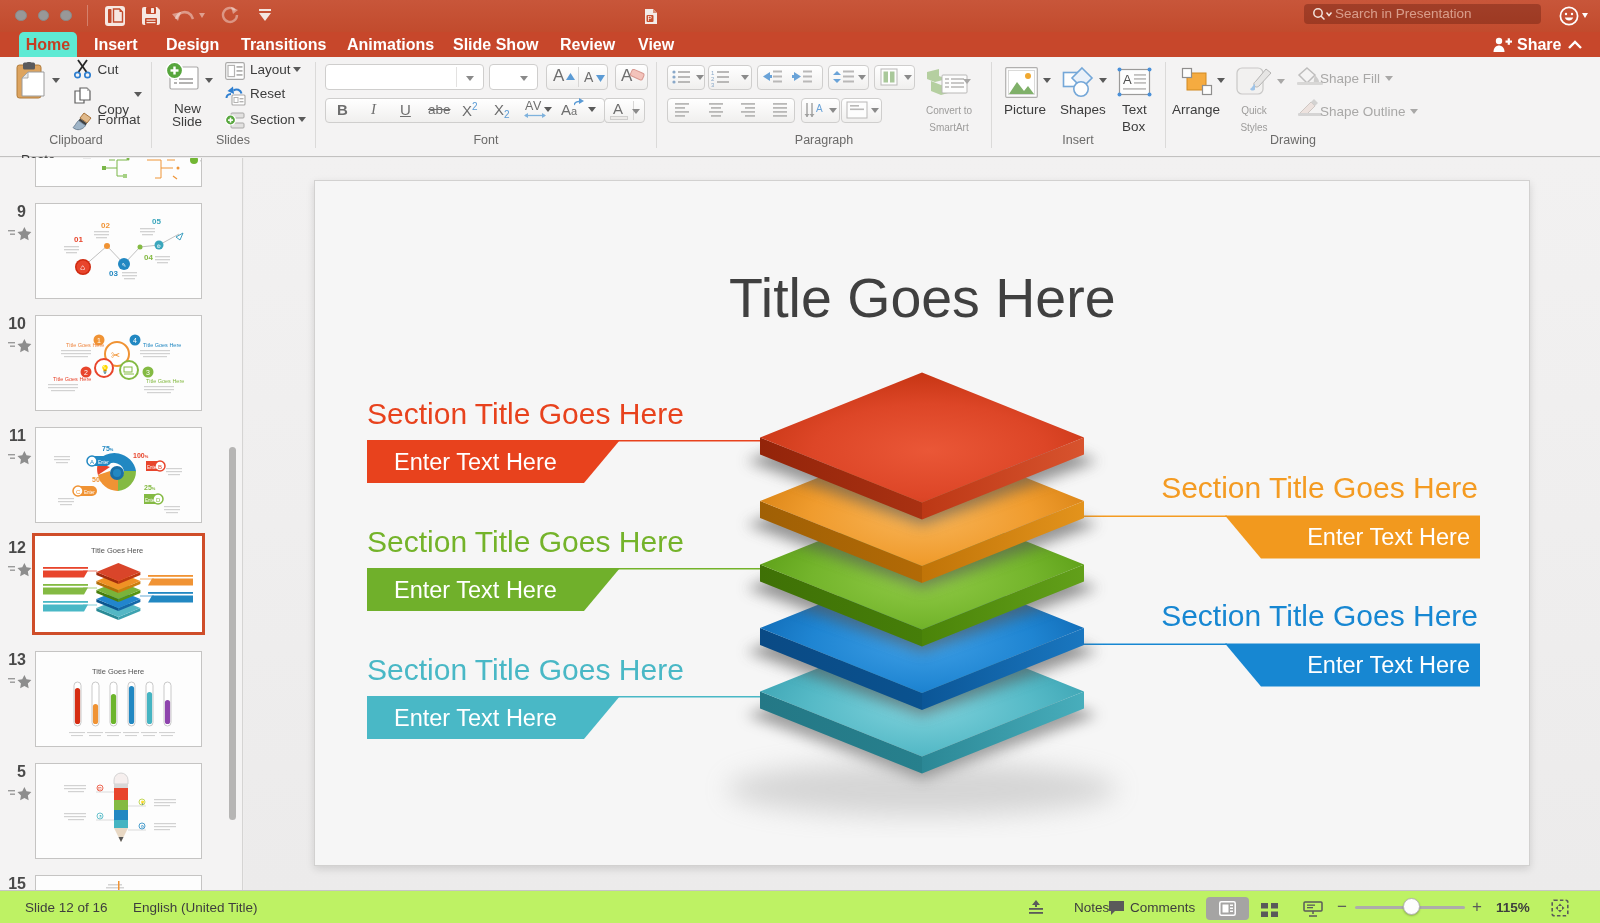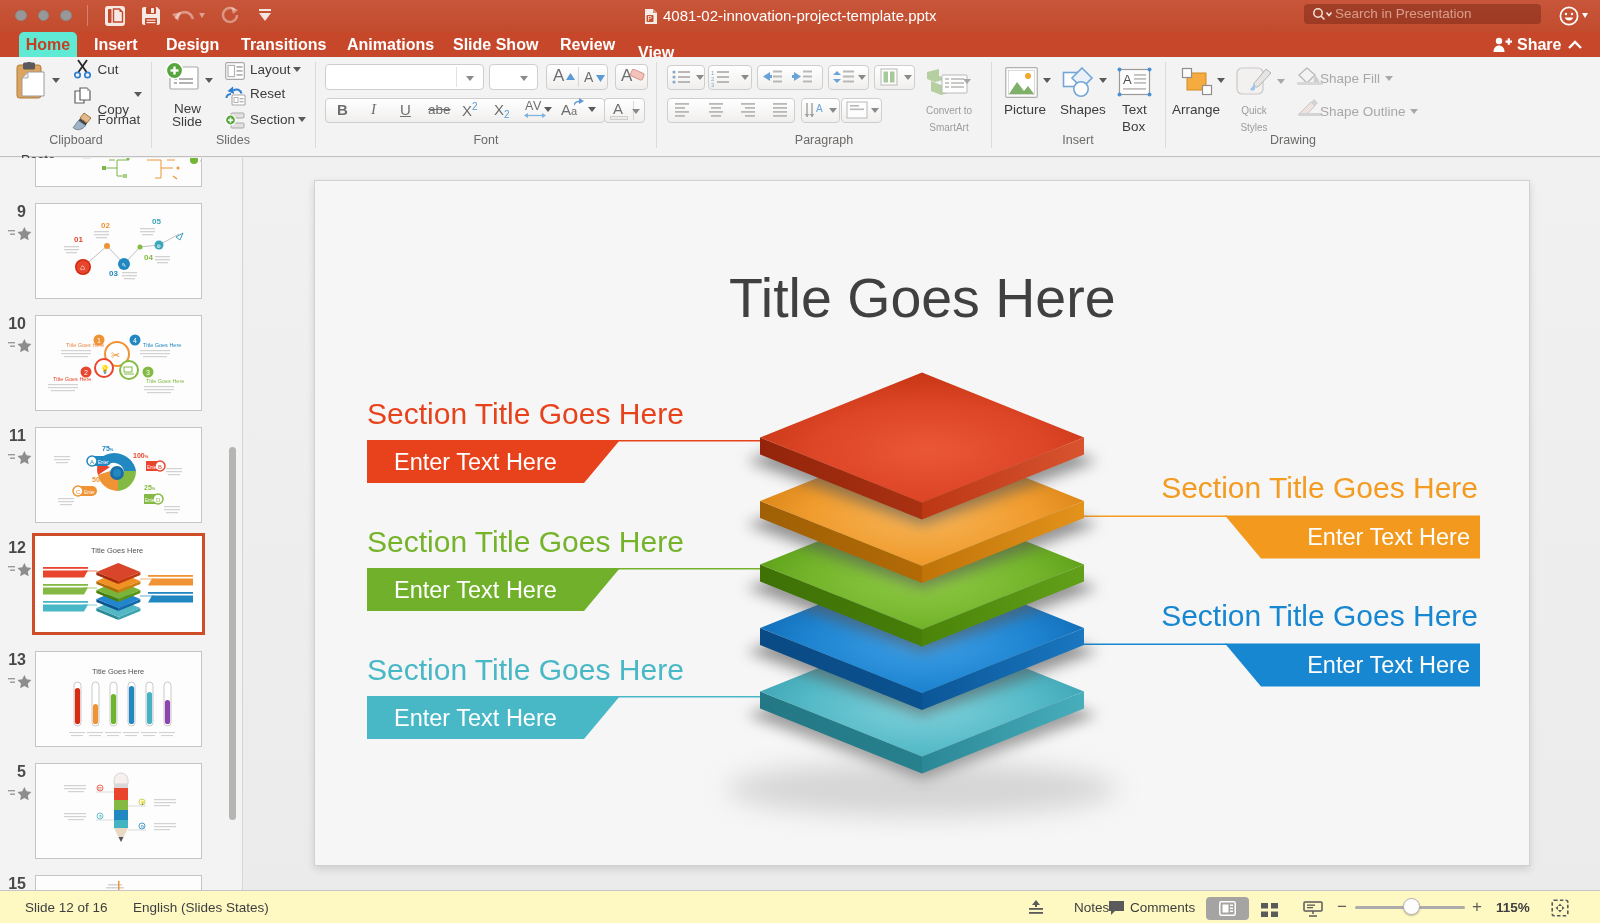--- a/index.html
+++ b/index.html
@@ -33,21 +33,21 @@
 #main{position:absolute;left:0;top:158px;width:1600px;height:732px;}
 #sidebar{position:absolute;left:0;top:0;width:243px;height:732px;background:#f4f3f3;border-right:1px solid #d5d4d3;overflow:hidden;}
 .thumb{position:absolute;left:35px;width:167px;height:96px;background:#fdfdfd;border:1px solid #c5c4c3;}
 .tnum{position:absolute;font-size:16px;font-weight:bold;color:#4a4a4a;text-align:right;width:22px;left:4px;}
 .tstar{position:absolute;left:8px;width:26px;height:14px;}
 #selframe{position:absolute;left:32px;width:173px;height:102px;border:3px solid #cf4d29;background:#fff;}
 #sbscroll{position:absolute;left:229px;top:289px;width:7px;height:373px;border-radius:4px;background:#b6b5b4;}
 #canvas{position:absolute;left:244px;top:0;width:1356px;height:732px;background:linear-gradient(#f2f1f1,#eceBeb);}
 #slide{position:absolute;left:70px;top:22px;width:1216px;height:686px;background:#f6f6f6;border:1px solid #d2d1d0;box-shadow:0 3px 8px rgba(0,0,0,0.13);}
 
-#statusbar{position:absolute;left:0;top:890px;width:1600px;height:33px;background:#fef9c3;border-top:1px solid #c7c6c5;font-size:13.5px;color:#3e3e3e;}
+#statusbar{position:absolute;left:0;top:890px;width:1600px;height:33px;background:#bef264;border-top:1px solid #c7c6c5;font-size:13.5px;color:#3e3e3e;}
 .sbitem{position:absolute;top:0;height:33px;line-height:33px;white-space:nowrap;}
 </style>
 </head>
 <body>
 <div id="app">
   <div id="titlebar">
     <div class="light" style="left:15px;"></div>
     <div class="light" style="left:37.5px;"></div>
     <div class="light" style="left:60px;"></div>
     <div class="tbsep"></div>
@@ -77,21 +77,20 @@
     <svg class="tbico" style="left:258px;top:9px;" width="14" height="13" viewBox="0 0 14 13">
         <rect x="1" y="0" width="12" height="2" fill="#f3e6e0"></rect>
         <path d="M1 4 L13 4 L7 12 Z" fill="#f3e6e0"></path>
       </svg>
     <svg class="tbico" style="left:644px;top:8px;" width="14" height="17" viewBox="0 0 14 17">
         <path d="M1 1 h8 l4 4 v11 h-12 z" fill="#f3ece9"></path>
         <path d="M9 1 l4 4 h-4 z" fill="#d88f77"></path>
         <rect x="2.5" y="7" width="7" height="7" rx="1" fill="#c7502f"></rect>
         <text x="3.5" y="13" font-size="6.5" fill="#fff" font-family="Liberation Sans">P</text>
       </svg>
-    <div id="doctitle">4081-02-innovation-project-template.pptx</div>
     <div id="searchbox">
       <svg style="position:absolute;left:8px;top:3px;" width="22" height="14" viewBox="0 0 22 14">
           <circle cx="6" cy="6" r="4.2" fill="none" stroke="#f3e3dc" stroke-width="1.5"></circle>
           <line x1="9" y1="9" x2="12.5" y2="12.5" stroke="#f3e3dc" stroke-width="1.5"></line>
           <path d="M14.5 5.5 l2.5 3 l2.5 -3" fill="none" stroke="#f3e3dc" stroke-width="1.5"></path>
         </svg>
       <div class="ph">Search in Presentation</div>
     </div>
     <svg class="tbico" style="left:1559px;top:5.5px;" width="20" height="20" viewBox="0 0 20 20">
         <circle cx="10" cy="10" r="8.6" fill="none" stroke="#fff" stroke-width="1.7"></circle>
@@ -102,21 +101,21 @@
     <div class="caret" style="left:1582px;top:13px;border-top-color:#ffffff;border-left-width:3.5px;border-right-width:3.5px;"></div>
   </div>
   <div id="tabrow">
     <div id="hometab">Home</div>
     <div class="tab" style="left:94px;width:40px;">Insert</div>
     <div class="tab" style="left:166px;width:46px;">Design</div>
     <div class="tab" style="left:241px;width:76px;">Transitions</div>
     <div class="tab" style="left:347px;width:76px;">Animations</div>
     <div class="tab" style="left:453px;width:75px;">Slide Show</div>
     <div class="tab" style="left:560px;width:46px;">Review</div>
-    <div class="tab" style="left:638px;width:31px;margin-top:8px;">View</div>
+    <div class="tab" style="left:638px;width:31px;">View</div>
     <svg style="position:absolute;left:1492px;top:4px;" width="20" height="17" viewBox="0 0 20 17">
         <circle cx="7" cy="5" r="3.2" fill="#fff"></circle>
         <path d="M1.5 16 c0-4.5 3-6.5 5.5-6.5 s5.5 2 5.5 6.5 z" fill="#fff"></path>
         <rect x="13.5" y="4.5" width="6.5" height="2.2" fill="#fff"></rect>
         <rect x="15.7" y="2.3" width="2.2" height="6.5" fill="#fff"></rect>
       </svg>
     <div class="tab" style="left:1517px;width:40px;">Share</div>
     <svg style="position:absolute;left:1568px;top:8px;" width="14" height="9" viewBox="0 0 14 9">
         <path d="M1 8 L7 2 L13 8" fill="none" stroke="#fff" stroke-width="2.4"></path>
       </svg>
@@ -865,21 +864,21 @@
             <polygon points="1224,642.5 1479,642.5 1479,685.5 1260,685.5" fill="#1787d2"></polygon>
             <text x="1477" y="625" font-size="30" fill="#1787d2" text-anchor="end">Section Title Goes Here</text>
             <text x="1469" y="672" font-size="23.5" fill="#ffffff" text-anchor="end">Enter Text Here</text>
           </g>
         </svg>
       </div>
     </div>
   </div>
   <div id="statusbar">
     <div class="sbitem" style="left:25px;">Slide 12 of 16</div>
-    <div class="sbitem" style="left:133px;">English (Slides States)</div>
+    <div class="sbitem" style="left:133px;">English (United Title)</div>
     <svg class="abs" style="left:1028px;top:9px;" width="16" height="15" viewBox="0 0 16 15">
         <path d="M8 0 L12 5 L9 5 L9 7 L7 7 L7 5 L4 5 Z" fill="#5a5a5a"></path>
         <rect x="1" y="8" width="14" height="1.8" fill="#5a5a5a"></rect>
         <rect x="1" y="12" width="14" height="1.8" fill="#5a5a5a"></rect>
       </svg>
     <div class="sbitem" style="left:1049px;margin-left:25px;">Notes</div>
     <svg class="abs" style="left:1108px;top:9px;" width="17" height="15" viewBox="0 0 17 15">
         <path d="M1 1 h15 v10 h-9 l-4 4 v-4 h-2 z" fill="#5a5a5a"></path>
       </svg>
     <div class="sbitem" style="left:1130px;">Comments</div>

